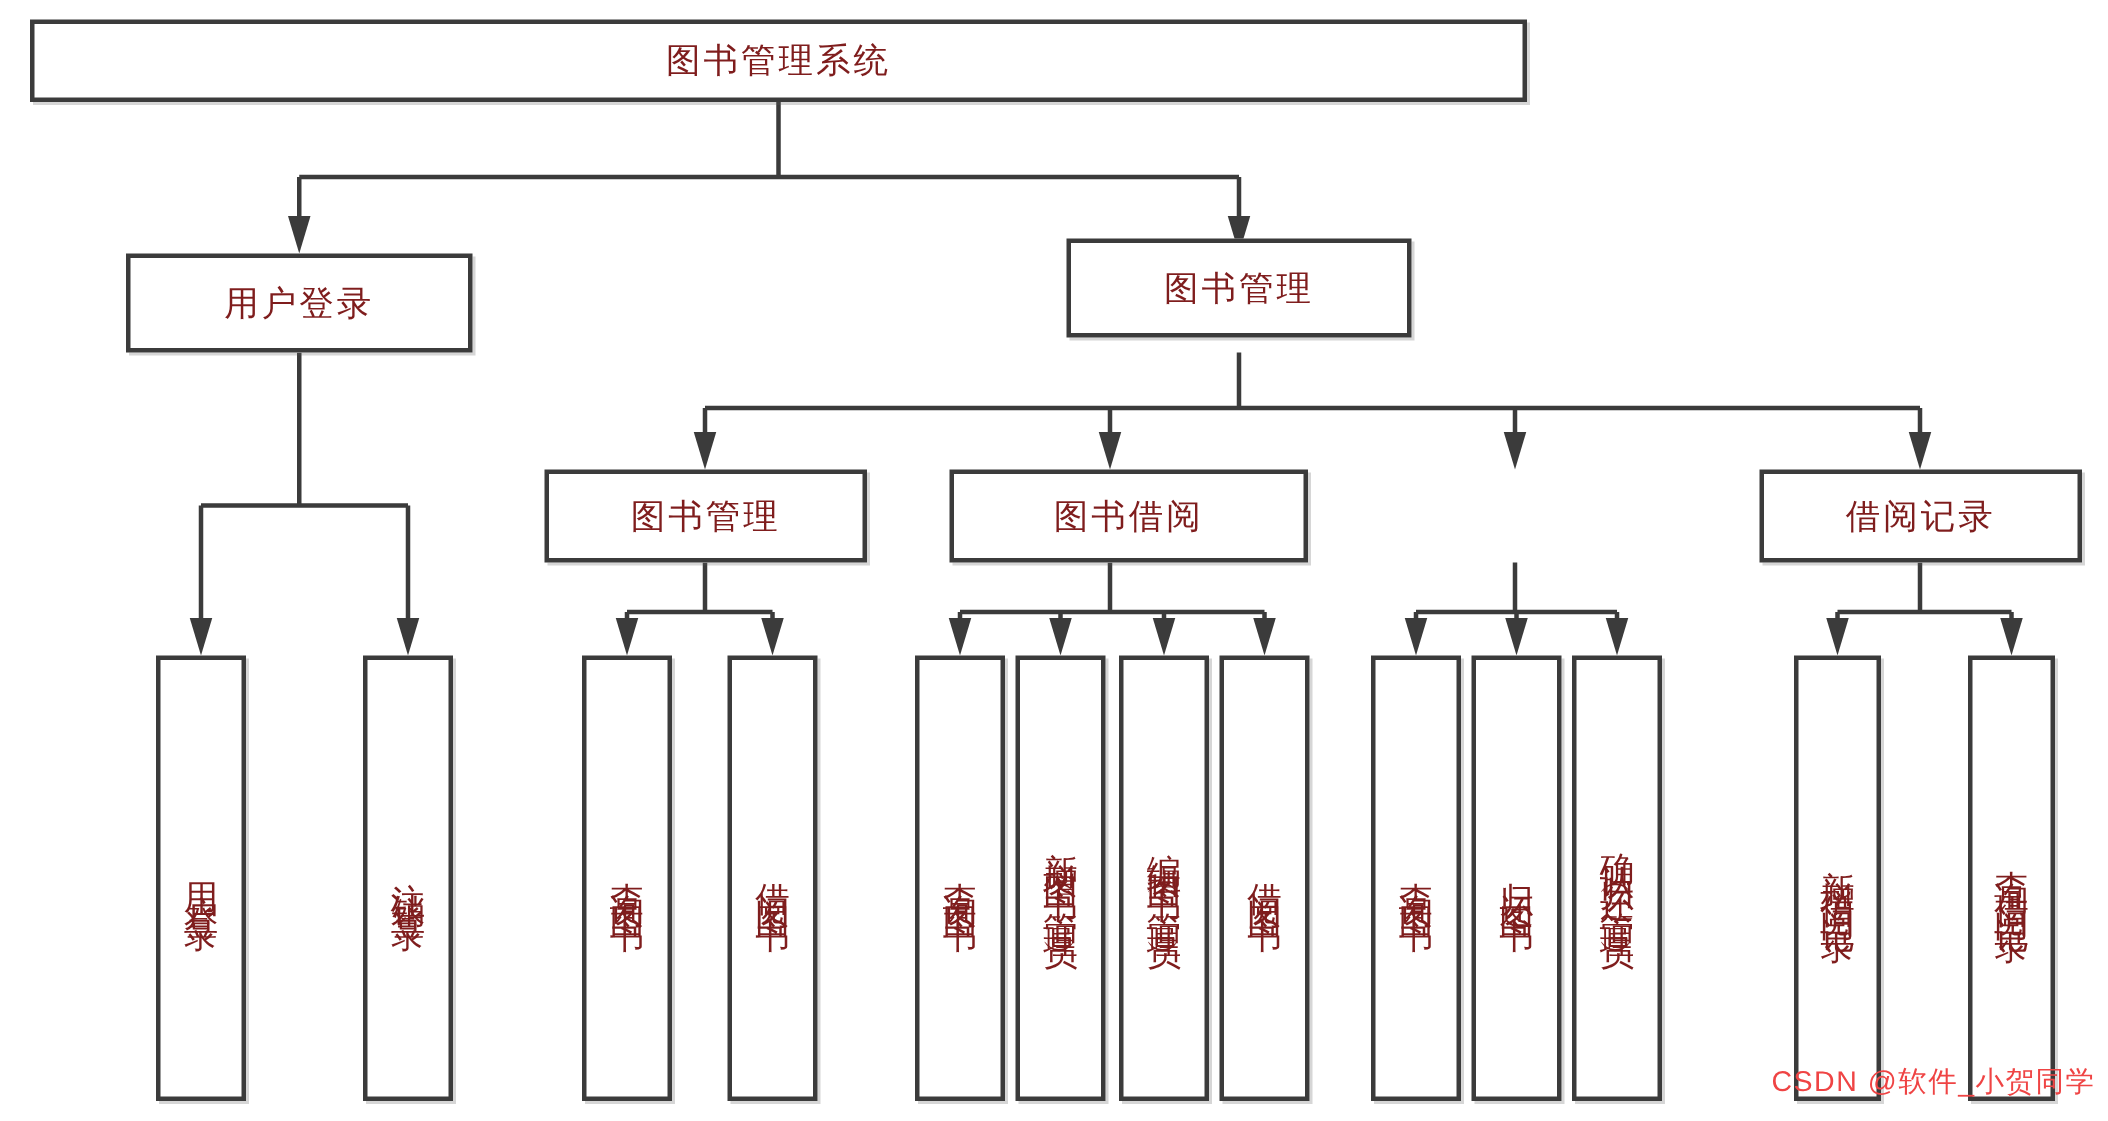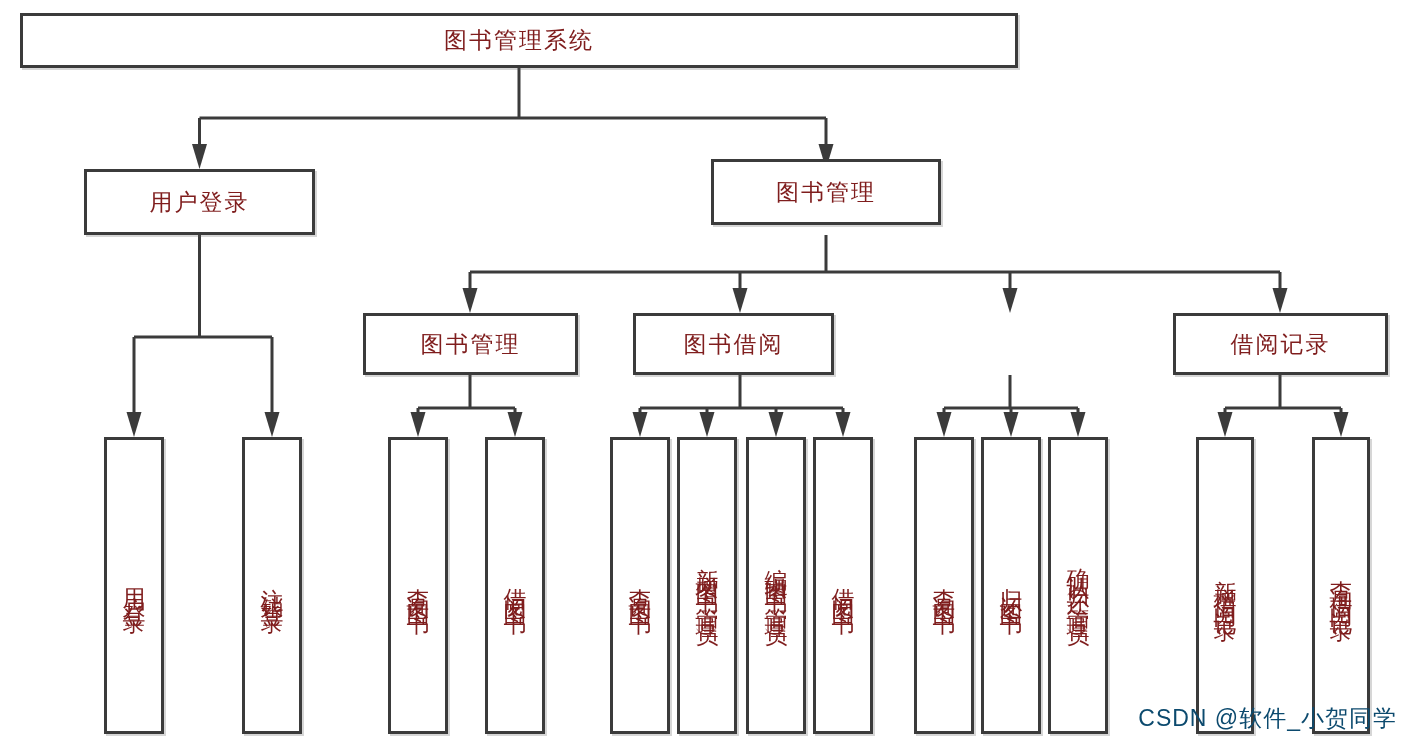--- a/index.html
+++ b/index.html
@@ -26,22 +26,22 @@
   .box.vert span{
     writing-mode:vertical-rl;
     text-orientation:mixed;
     letter-spacing:8px;
     line-height:1;
     white-space:nowrap;
   }
   .watermark{
     position:absolute;
     right:8px;bottom:13px;
-    color:#0c4a6e;
-    font-size:23px;
+    color:#ef4444;
+    font-size:19px;
     letter-spacing:1px;
     pointer-events:none;
   }
 </style>
 </head>
 <body>
 
 <div class="canvas">
 
   <svg class="wires" viewBox="0 0 1405 747">
@@ -91,21 +91,21 @@
   <div class="box" style="left:84px;top:169px;width:231px;height:66px">
     <span>用户登录</span>
   </div>
   <div class="box" style="left:711px;top:159px;width:230px;height:66px">
     <span>图书管理</span>
   </div>
 
   <div class="box" style="left:363px;top:313px;width:215px;height:62px">
     <span>图书管理</span>
   </div>
-  <div class="box" style="left:633px;top:313px;width:201px;height:62px">
+  <div class="box" style="left:633px;top:313px;width:239px;height:62px">
     <span>图书借阅</span>
   </div>
   <div class="box" style="left:1173px;top:313px;width:215px;height:62px">
     <span>借阅记录</span>
   </div>
 
   <div class="box vert" style="left:104px;top:437px;width:60px;height:297px">
     <span>用户登录</span>
   </div>
   <div class="box vert" style="left:242px;top:437px;width:60px;height:297px">

